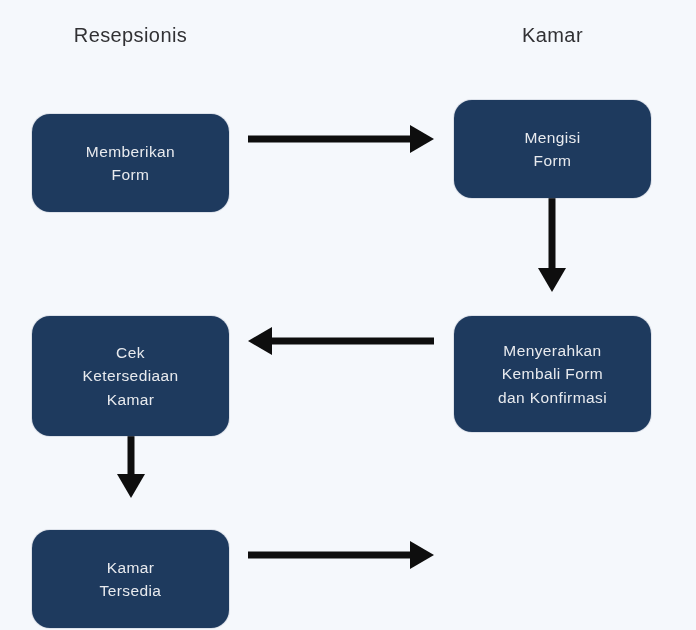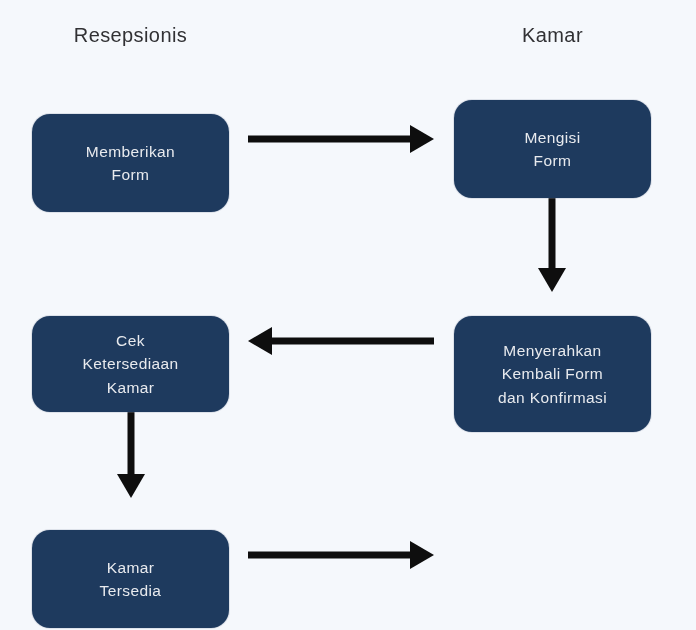--- a/index.html
+++ b/index.html
@@ -52,21 +52,21 @@
   .node .label {
     color: var(--node-text);
     font-size: 15.5px;
     line-height: 1.5;
     letter-spacing: 0.4px;
     text-align: center;
     white-space: pre-line;
   }
   .n1 { left: 32px;  top: 90px;  }
   .n2 { left: 454px; top: 76px;  }
-  .n3 { left: 32px;  top: 292px; height: 96px; }
+  .n3 { left: 32px;  top: 292px; height: 120px; }
   .n4 { left: 454px; top: 292px; height: 116px; }
   .n5 { left: 32px;  top: 506px; }
   .n6 { left: 454px; top: 506px; }
 </style>
 </head>
 <body>
 
 <div class="canvas">
 
   <div class="lane-header lane-left">Resepsionis</div>

